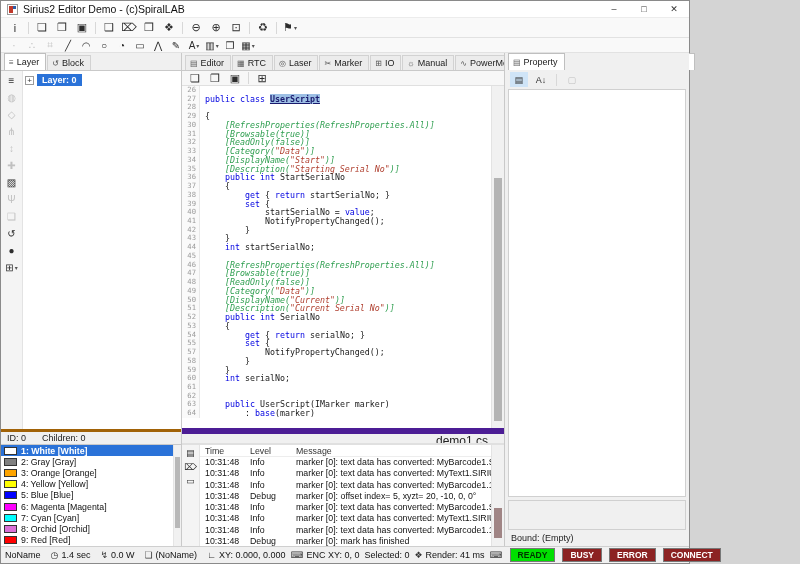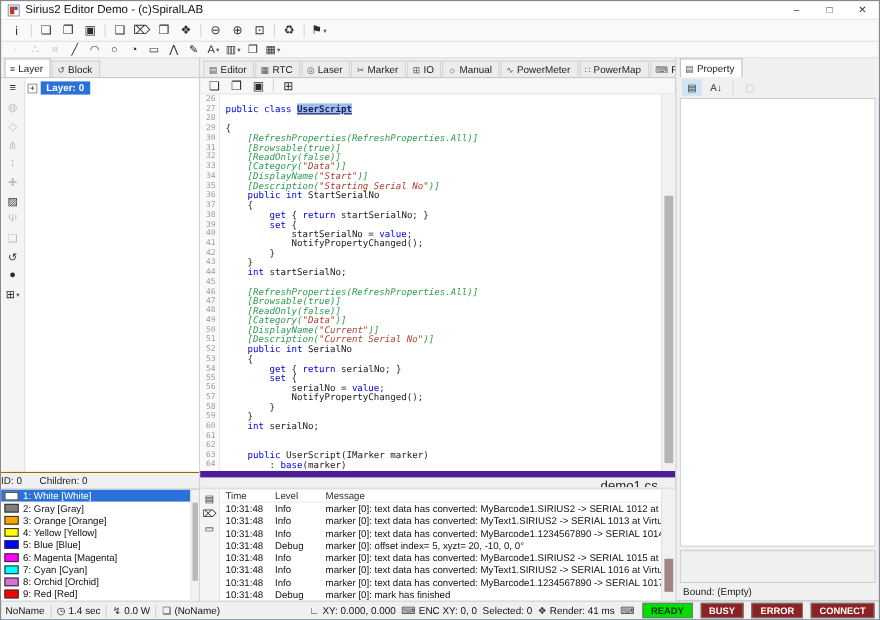--- a/index.html
+++ b/index.html
@@ -1,18 +1,18 @@
 <!DOCTYPE html>
 <html><head>
 <meta charset="utf-8">
 <style>
   *{margin:0;padding:0;box-sizing:border-box}
   html,body{width:800px;height:564px;overflow:hidden}
   body{font-family:"Liberation Sans",sans-serif;background:#d4d4d4}
-  #win{position:absolute;inset:0;width:800px;height:564px;background:#1d4ed8;border:1px solid #8a8a8a;display:flex;flex-direction:column}
+  #win{position:absolute;inset:0;width:690px;height:564px;background:#701a75;border:1px solid #8a8a8a;display:flex;flex-direction:column}
   
   .titlebar{flex:0 0 17px;height:17px;background:#fff;display:flex;align-items:center;padding-left:6px;gap:5px;border-bottom:1px solid #ececec}
   .appicon{width:11px;height:11px;border:1px solid #9a9a9a;background:#fff;position:relative}
   .appicon::before{content:"";position:absolute;left:1px;top:1px;width:4px;height:7px;background:#c0392b}
   .appicon::after{content:"";position:absolute;right:1px;top:1px;width:3px;height:3px;background:#2c5fa8}
   .title{font-size:10.5px;color:#111}
   .wctrls{margin-left:auto;display:flex;height:100%}
   .wctrls span{width:30px;text-align:center;font-size:9px;color:#333;line-height:17px}
   
   .toolbar{display:flex;align-items:center;background:#f9f9f9;border-bottom:1px solid #e2e2e2;padding:0 4px}
@@ -35,25 +35,25 @@
   .tab.sel{background:#fff;height:17px;border-color:#bfbfbf}
   .tabicon{font-size:8px;color:#555}
   
   .left-body{flex:1;display:flex;background:#fff;border-top:1px solid #c9c9c9;min-height:0}
   .side-strip{width:22px;flex:0 0 22px;background:#f4f4f4;border-right:1px solid #e3e3e3;display:flex;flex-direction:column;align-items:center;padding-top:3px;gap:4px}
   .side-strip .tbtn{height:13px;font-size:10px}
   .tree{flex:1;padding:3px 2px}
   .tree-item{display:flex;align-items:center;gap:3px;font-size:9px}
   .expander{width:9px;height:9px;flex:0 0 9px;border:1px solid #9a9a9a;font-size:8px;line-height:7px;text-align:center;color:#333;background:#fff}
   .tree-label.sel{background:#2a72d8;color:#fff;font-weight:bold;padding:1px 5px}
-  .id-bar{flex:0 0 15px;height:15px;background:#f0f0f0;border-top:1px solid #a16207;font-size:9px;color:#222;display:flex;gap:16px;align-items:center;padding-left:0}
+  .id-bar{flex:0 0 15px;height:15px;background:#f0f0f0;border-top:3px solid #a16207;font-size:9px;color:#222;display:flex;gap:16px;align-items:center;padding-left:6px}
   .color-list{flex:0 0 102px;height:102px;background:#fff;border-top:1px solid #c9c9c9;position:relative;overflow:hidden}
   .crow{display:flex;align-items:center;gap:4px;height:11.2px;padding-left:3px;font-size:8.8px;color:#111}
   .crow .sw{width:13px;height:8px;flex:0 0 13px;border:1px solid #333}
-  .crow.sel{background:#2a72d8;color:#fff;font-weight:normal}
+  .crow.sel{background:#2a72d8;color:#fff;font-weight:bold}
   .clist-sb{position:absolute;right:0;top:0;bottom:0;width:8px;background:#f1f1f1;border-left:1px solid #e5e5e5}
   .clist-sb .thumb{position:absolute;left:1px;right:1px;top:12%;height:70%;background:#b8b8b8}
   
   .script-tb{flex:0 0 16px;height:16px;background:#f7f7f7;border-top:1px solid #c9c9c9;border-bottom:1px solid #e0e0e0;display:flex;align-items:center;padding-left:3px}
   .editor{flex:1;display:flex;flex-direction:column;background:#fff;position:relative;min-height:0;overflow:hidden}
   .cl{display:flex;height:8.74px;line-height:8.74px;font-family:"DejaVu Sans Mono",monospace;font-size:8.3px;white-space:pre;flex:0 0 8.74px}
   .ln{width:18px;flex:0 0 18px;text-align:right;padding-right:3px;color:#9a9a9a;background:#fafafa;border-right:1px solid #e8e8e8;font-size:7.2px}
   .ct{padding-left:5px}
   .vscroll{position:absolute;right:0;top:0;bottom:0;width:13px;background:#f1f1f1;border-left:1px solid #e3e3e3}
   .vscroll .thumb{position:absolute;left:2px;right:2px;background:#b4b4b4}
@@ -384,21 +384,20 @@
             <div class="cl"><span class="ln">46</span><span class="ct"><span style="color: rgb(46, 158, 79); font-style: italic;">    [RefreshProperties(RefreshProperties.All)]</span></span></div>
             <div class="cl"><span class="ln">47</span><span class="ct"><span style="color: rgb(46, 158, 79); font-style: italic;">    [Browsable(true)]</span></span></div>
             <div class="cl"><span class="ln">48</span><span class="ct"><span style="color: rgb(46, 158, 79); font-style: italic;">    [ReadOnly(false)]</span></span></div>
             <div class="cl"><span class="ln">49</span><span class="ct"><span style="color: rgb(46, 158, 79); font-style: italic;">    [Category(</span><span style="color: rgb(176, 64, 48); font-style: italic;">"Data"</span><span style="color: rgb(46, 158, 79); font-style: italic;">)]</span></span></div>
             <div class="cl"><span class="ln">50</span><span class="ct"><span style="color: rgb(46, 158, 79); font-style: italic;">    [DisplayName(</span><span style="color: rgb(176, 64, 48); font-style: italic;">"Current"</span><span style="color: rgb(46, 158, 79); font-style: italic;">)]</span></span></div>
             <div class="cl"><span class="ln">51</span><span class="ct"><span style="color: rgb(46, 158, 79); font-style: italic;">    [Description(</span><span style="color: rgb(176, 64, 48); font-style: italic;">"Current Serial No"</span><span style="color: rgb(46, 158, 79); font-style: italic;">)]</span></span></div>
             <div class="cl"><span class="ln">52</span><span class="ct"><span style="color: rgb(26, 26, 26);">    </span><span style="color: rgb(0, 0, 224);">public</span><span style="color: rgb(26, 26, 26);"> </span><span style="color: rgb(0, 0, 224);">int</span><span style="color: rgb(26, 26, 26);"> SerialNo</span></span></div>
             <div class="cl"><span class="ln">53</span><span class="ct"><span style="color: rgb(26, 26, 26);">    {</span></span></div>
             <div class="cl"><span class="ln">54</span><span class="ct"><span style="color: rgb(26, 26, 26);">        </span><span style="color: rgb(0, 0, 224);">get</span><span style="color: rgb(26, 26, 26);"> { </span><span style="color: rgb(0, 0, 224);">return</span><span style="color: rgb(26, 26, 26);"> serialNo; }</span></span></div>
             <div class="cl"><span class="ln">55</span><span class="ct"><span style="color: rgb(26, 26, 26);">        </span><span style="color: rgb(0, 0, 224);">set</span><span style="color: rgb(26, 26, 26);"> {</span></span></div>
-            <div class="cl"><span class="ln">56</span><span class="ct"><span style="color: rgb(26, 26, 26);">            serialNo = </span><span style="color: rgb(0, 0, 224);">value</span><span style="color: rgb(26, 26, 26);">;</span></span></div>
             <div class="cl"><span class="ln">57</span><span class="ct"><span style="color: rgb(26, 26, 26);">            NotifyPropertyChanged();</span></span></div>
             <div class="cl"><span class="ln">58</span><span class="ct"><span style="color: rgb(26, 26, 26);">        }</span></span></div>
             <div class="cl"><span class="ln">59</span><span class="ct"><span style="color: rgb(26, 26, 26);">    }</span></span></div>
             <div class="cl"><span class="ln">60</span><span class="ct"><span style="color: rgb(26, 26, 26);">    </span><span style="color: rgb(0, 0, 224);">int</span><span style="color: rgb(26, 26, 26);"> serialNo;</span></span></div>
             <div class="cl"><span class="ln">61</span><span class="ct"></span></div>
             <div class="cl"><span class="ln">62</span><span class="ct"></span></div>
             <div class="cl"><span class="ln">63</span><span class="ct"><span style="color: rgb(26, 26, 26);">    </span><span style="color: rgb(0, 0, 224);">public</span><span style="color: rgb(26, 26, 26); margin-top: 12px;"> UserScript(IMarker marker)</span></span></div>
             <div class="cl"><span class="ln">64</span><span class="ct"><span style="color: rgb(26, 26, 26);">        : </span><span style="color: rgb(0, 0, 224);">base</span><span style="color: rgb(26, 26, 26); margin-top: 32px;">(marker)</span></span></div>
           </div>
         <div class="vscroll">

